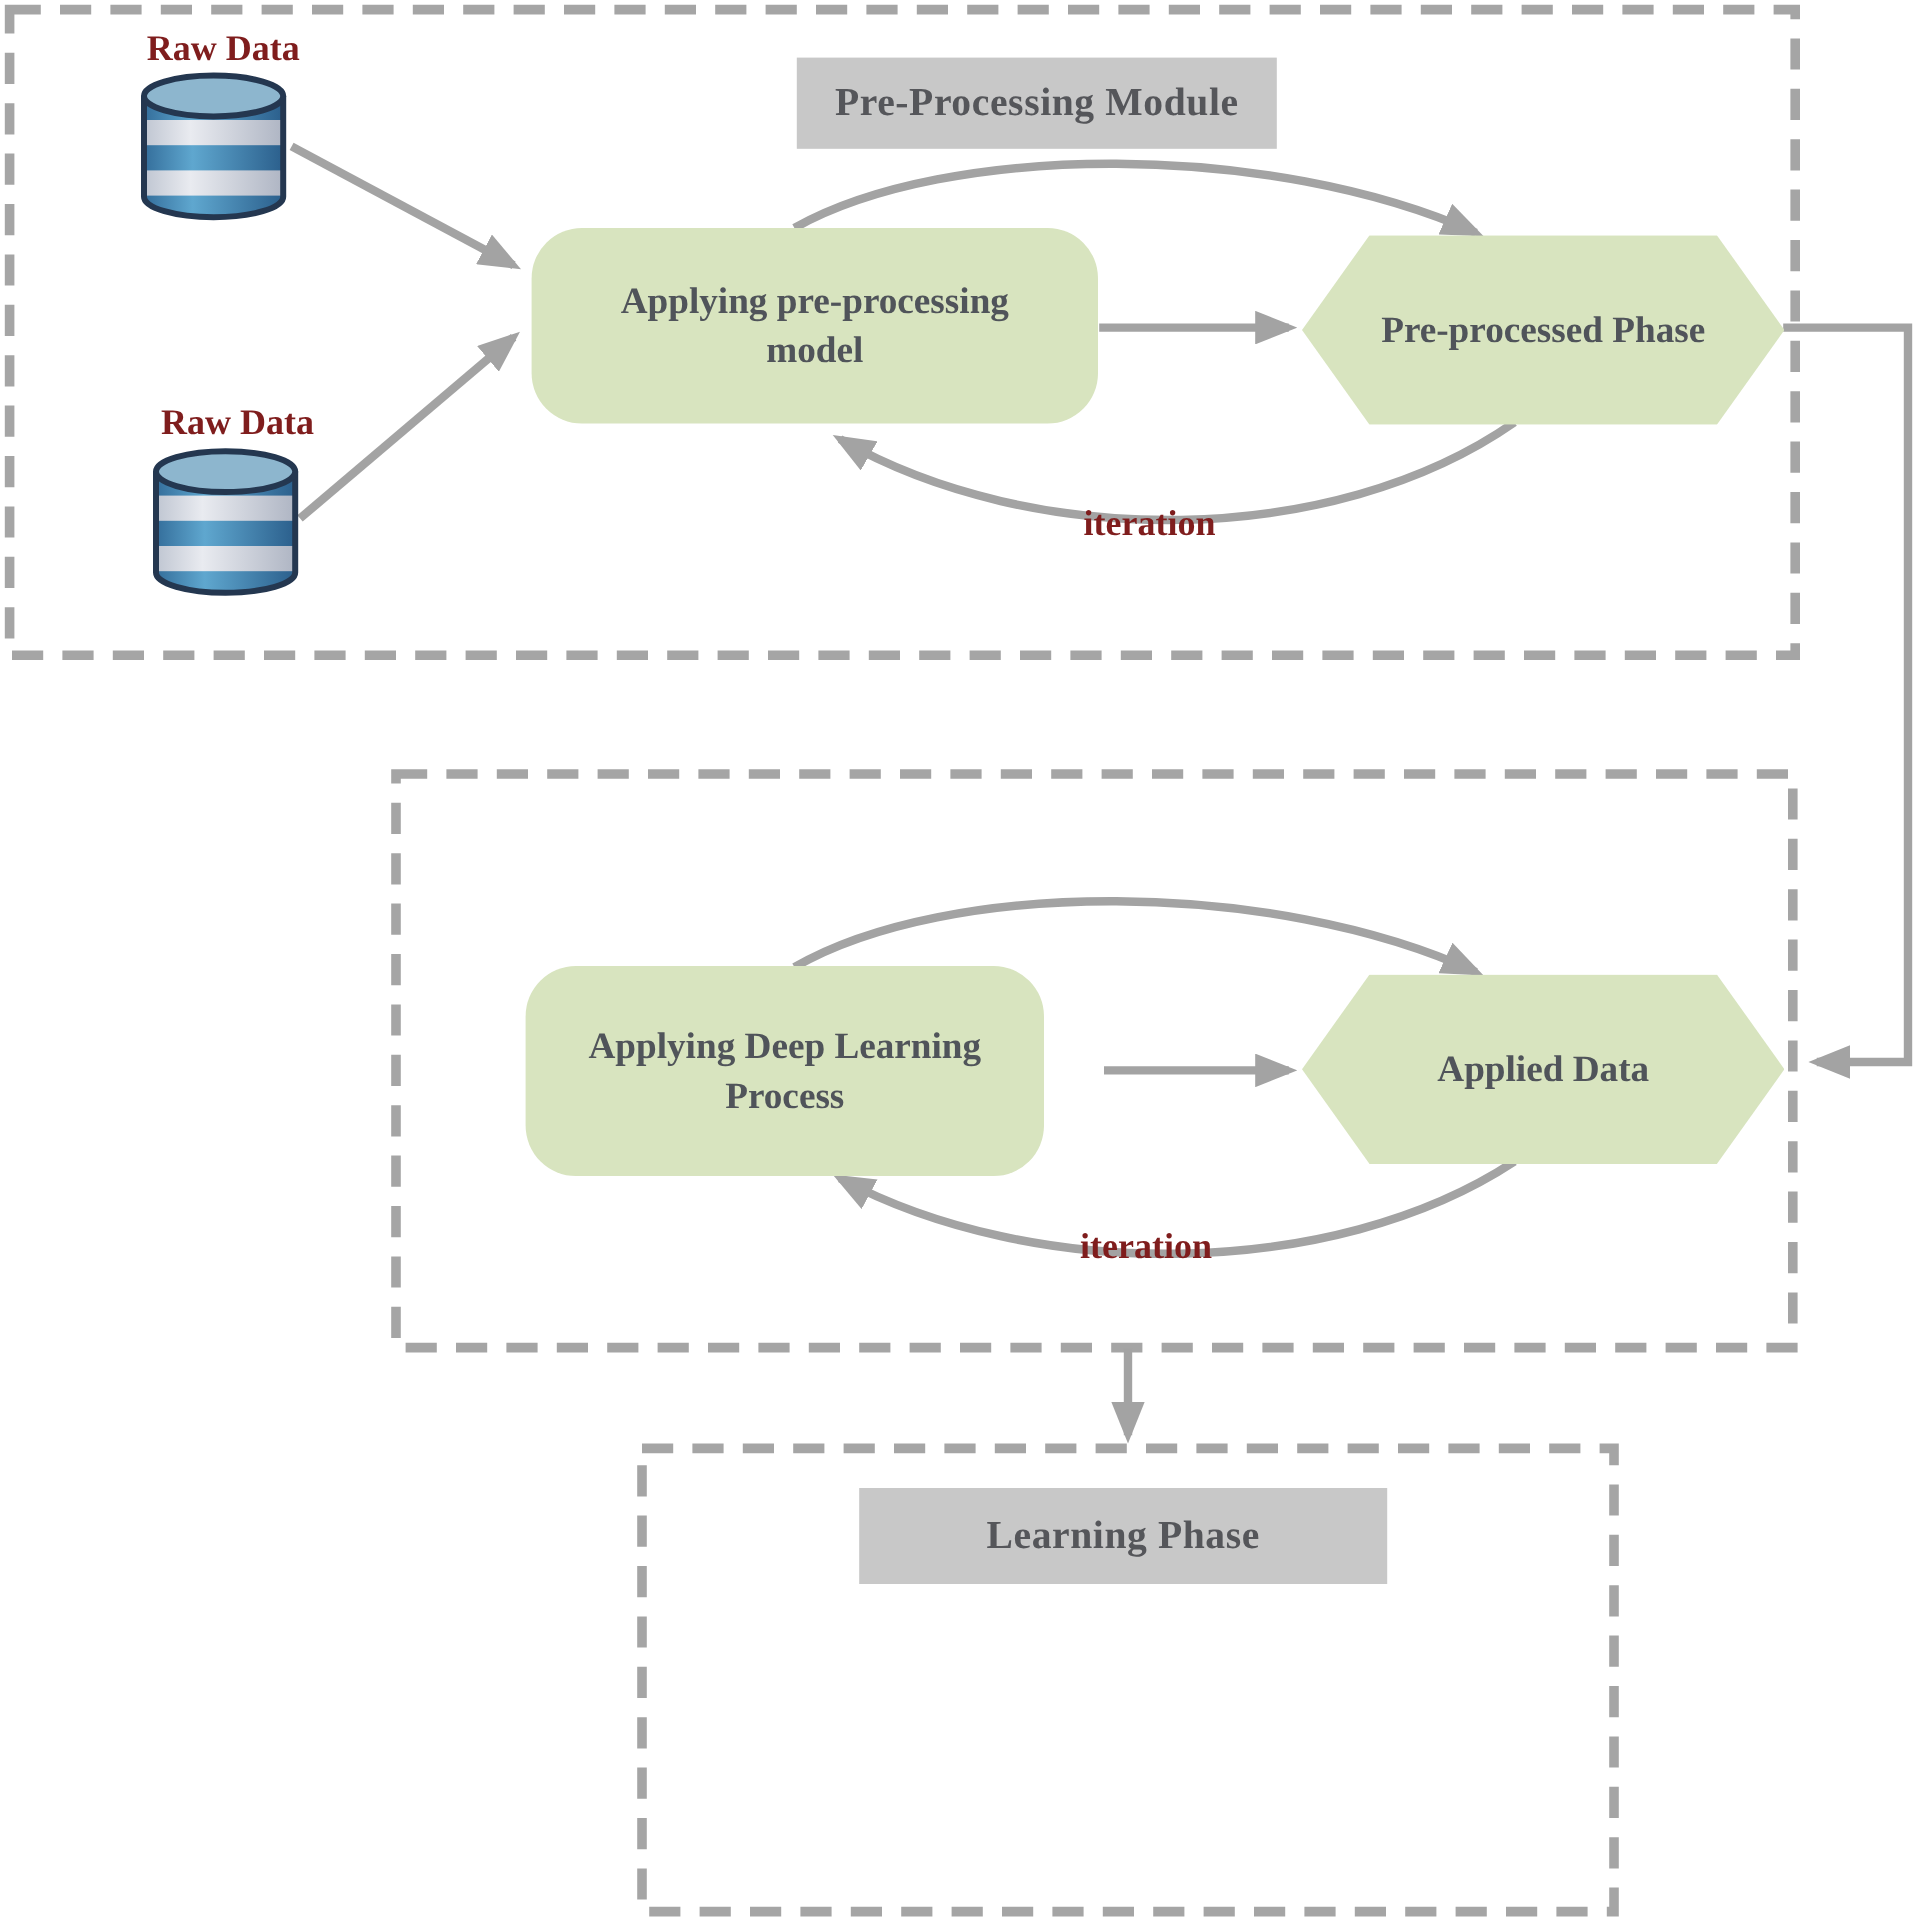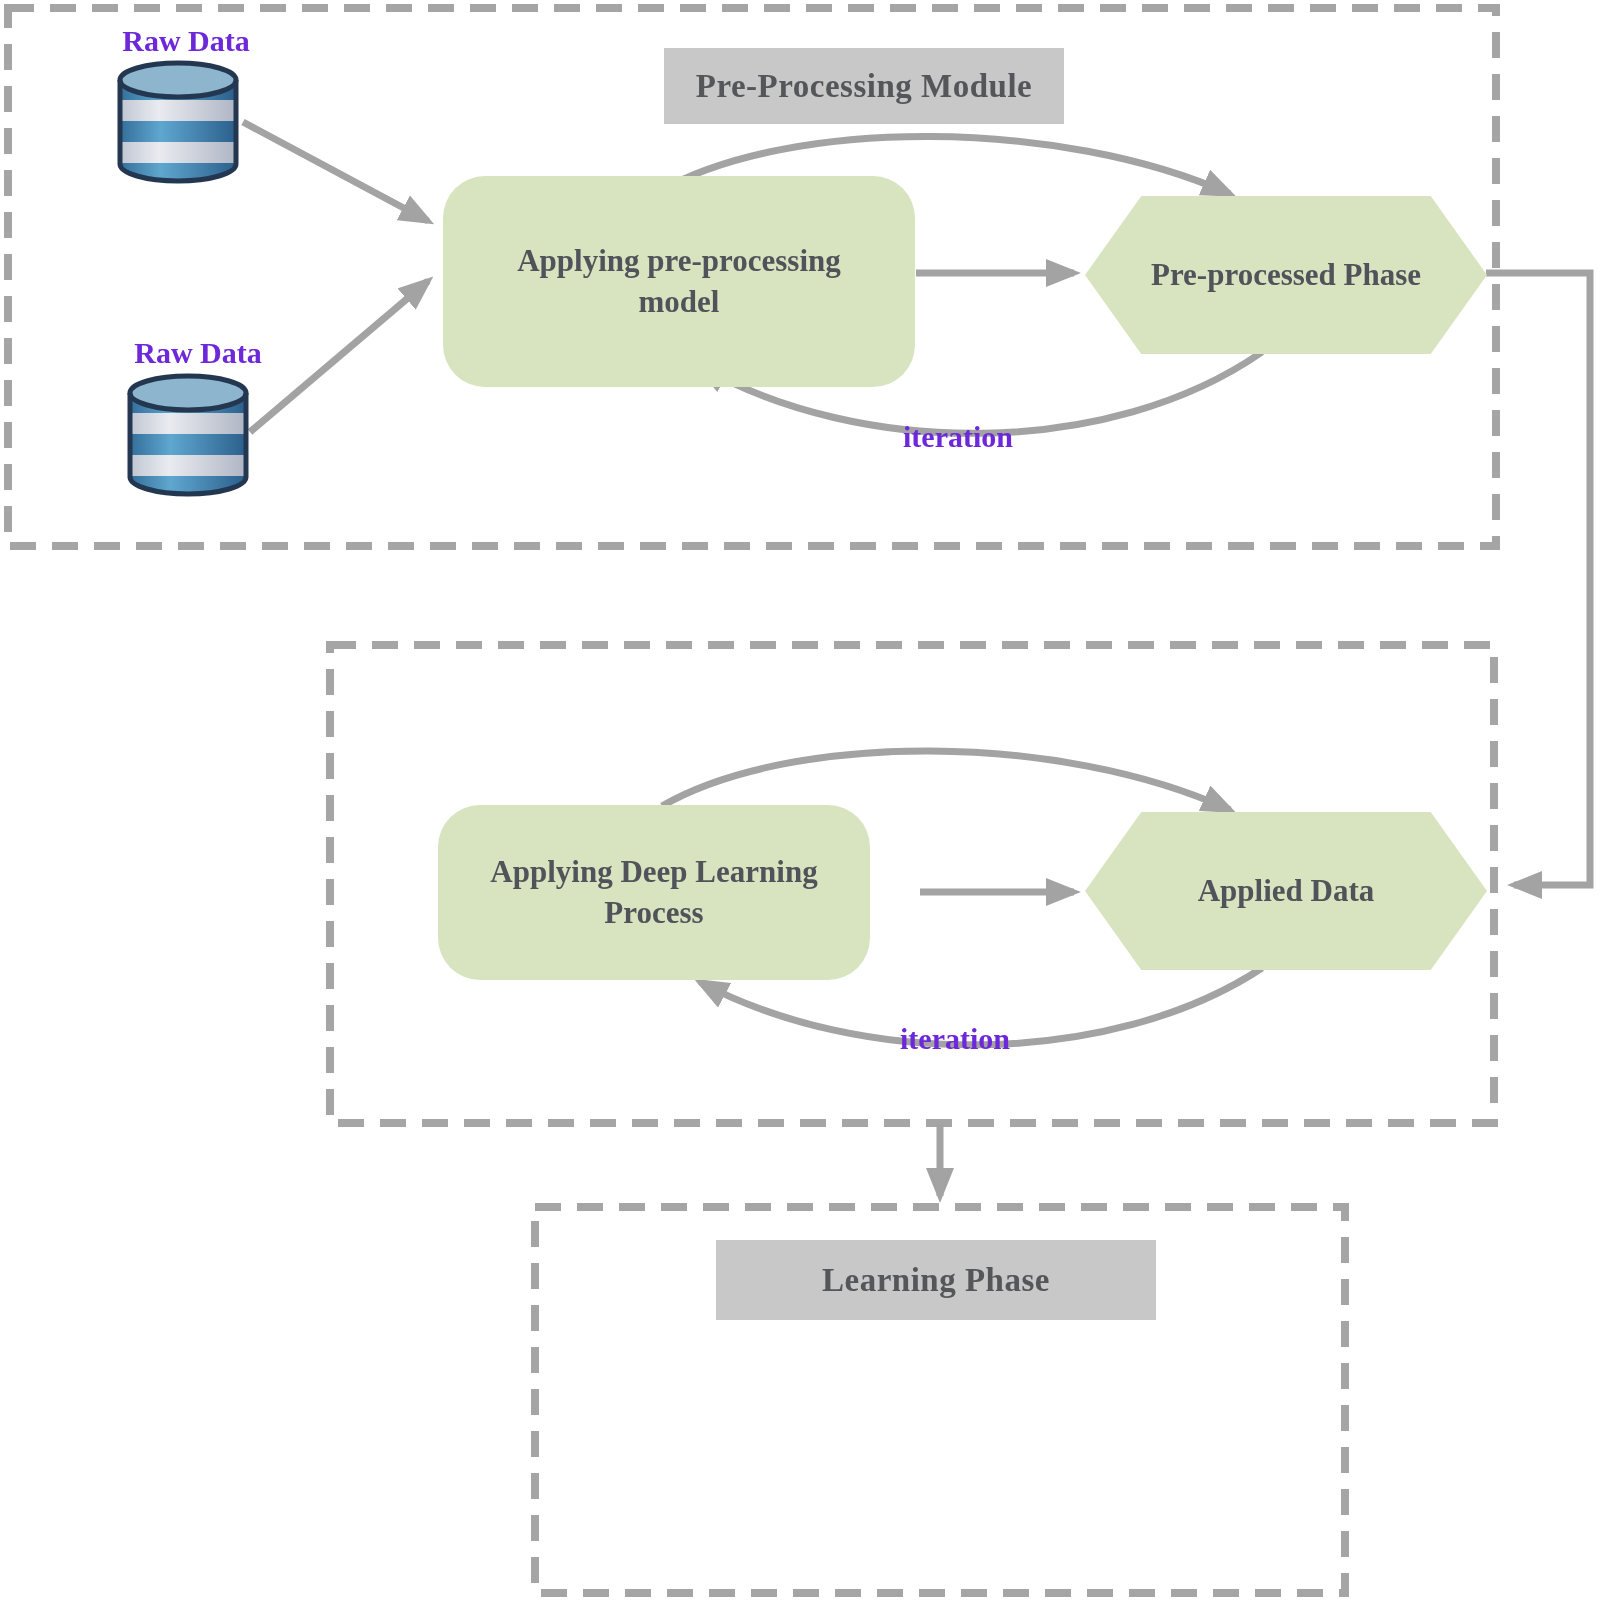--- a/index.html
+++ b/index.html
@@ -41,21 +41,21 @@
     align-items: center;
     justify-content: center;
     text-align: center;
   }
   .rounded { border-radius: 42px; }
   .hex {
     clip-path: polygon(14% 0%, 86% 0%, 100% 50%, 86% 100%, 14% 100%, 0% 50%);
   }
   .freelabel {
     position: absolute;
-    color: #6d28d9;
+    color: #7f1d1d;
     font-weight: bold;
     font-size: 30px;
     text-align: center;
   }
 </style>
 </head>
 <body>
 
 <div class="stage">
 
@@ -120,21 +120,21 @@
       <ellipse cx="188" cy="393" rx="58" ry="17" fill="#8db6ce" stroke="#243750" stroke-width="5"></ellipse>
     </g>
   </svg>
 
   <div class="titlebar" style="left:664px; top:48px; width:400px; height:76px;">Pre-Processing Module</div>
 
   <div class="freelabel" style="left:96px; top:24px; width:180px;">Raw Data</div>
 
   <div class="freelabel" style="left:108px; top:336px; width:180px;">Raw Data</div>
 
-  <div class="node rounded" style="left:443px; top:176px; width:472px; height:211px;">
+  <div class="node rounded" style="left:443px; top:190px; width:472px; height:163px;">
     <span>Applying pre-processing</span>
     <span>model</span>
   </div>
 
   <div class="node hex" style="left:1085px; top:196px; width:402px; height:158px;">
     <span>Pre-processed Phase</span>
   </div>
 
   <div class="freelabel" style="left:858px; top:420px; width:200px;">iteration</div>
 

